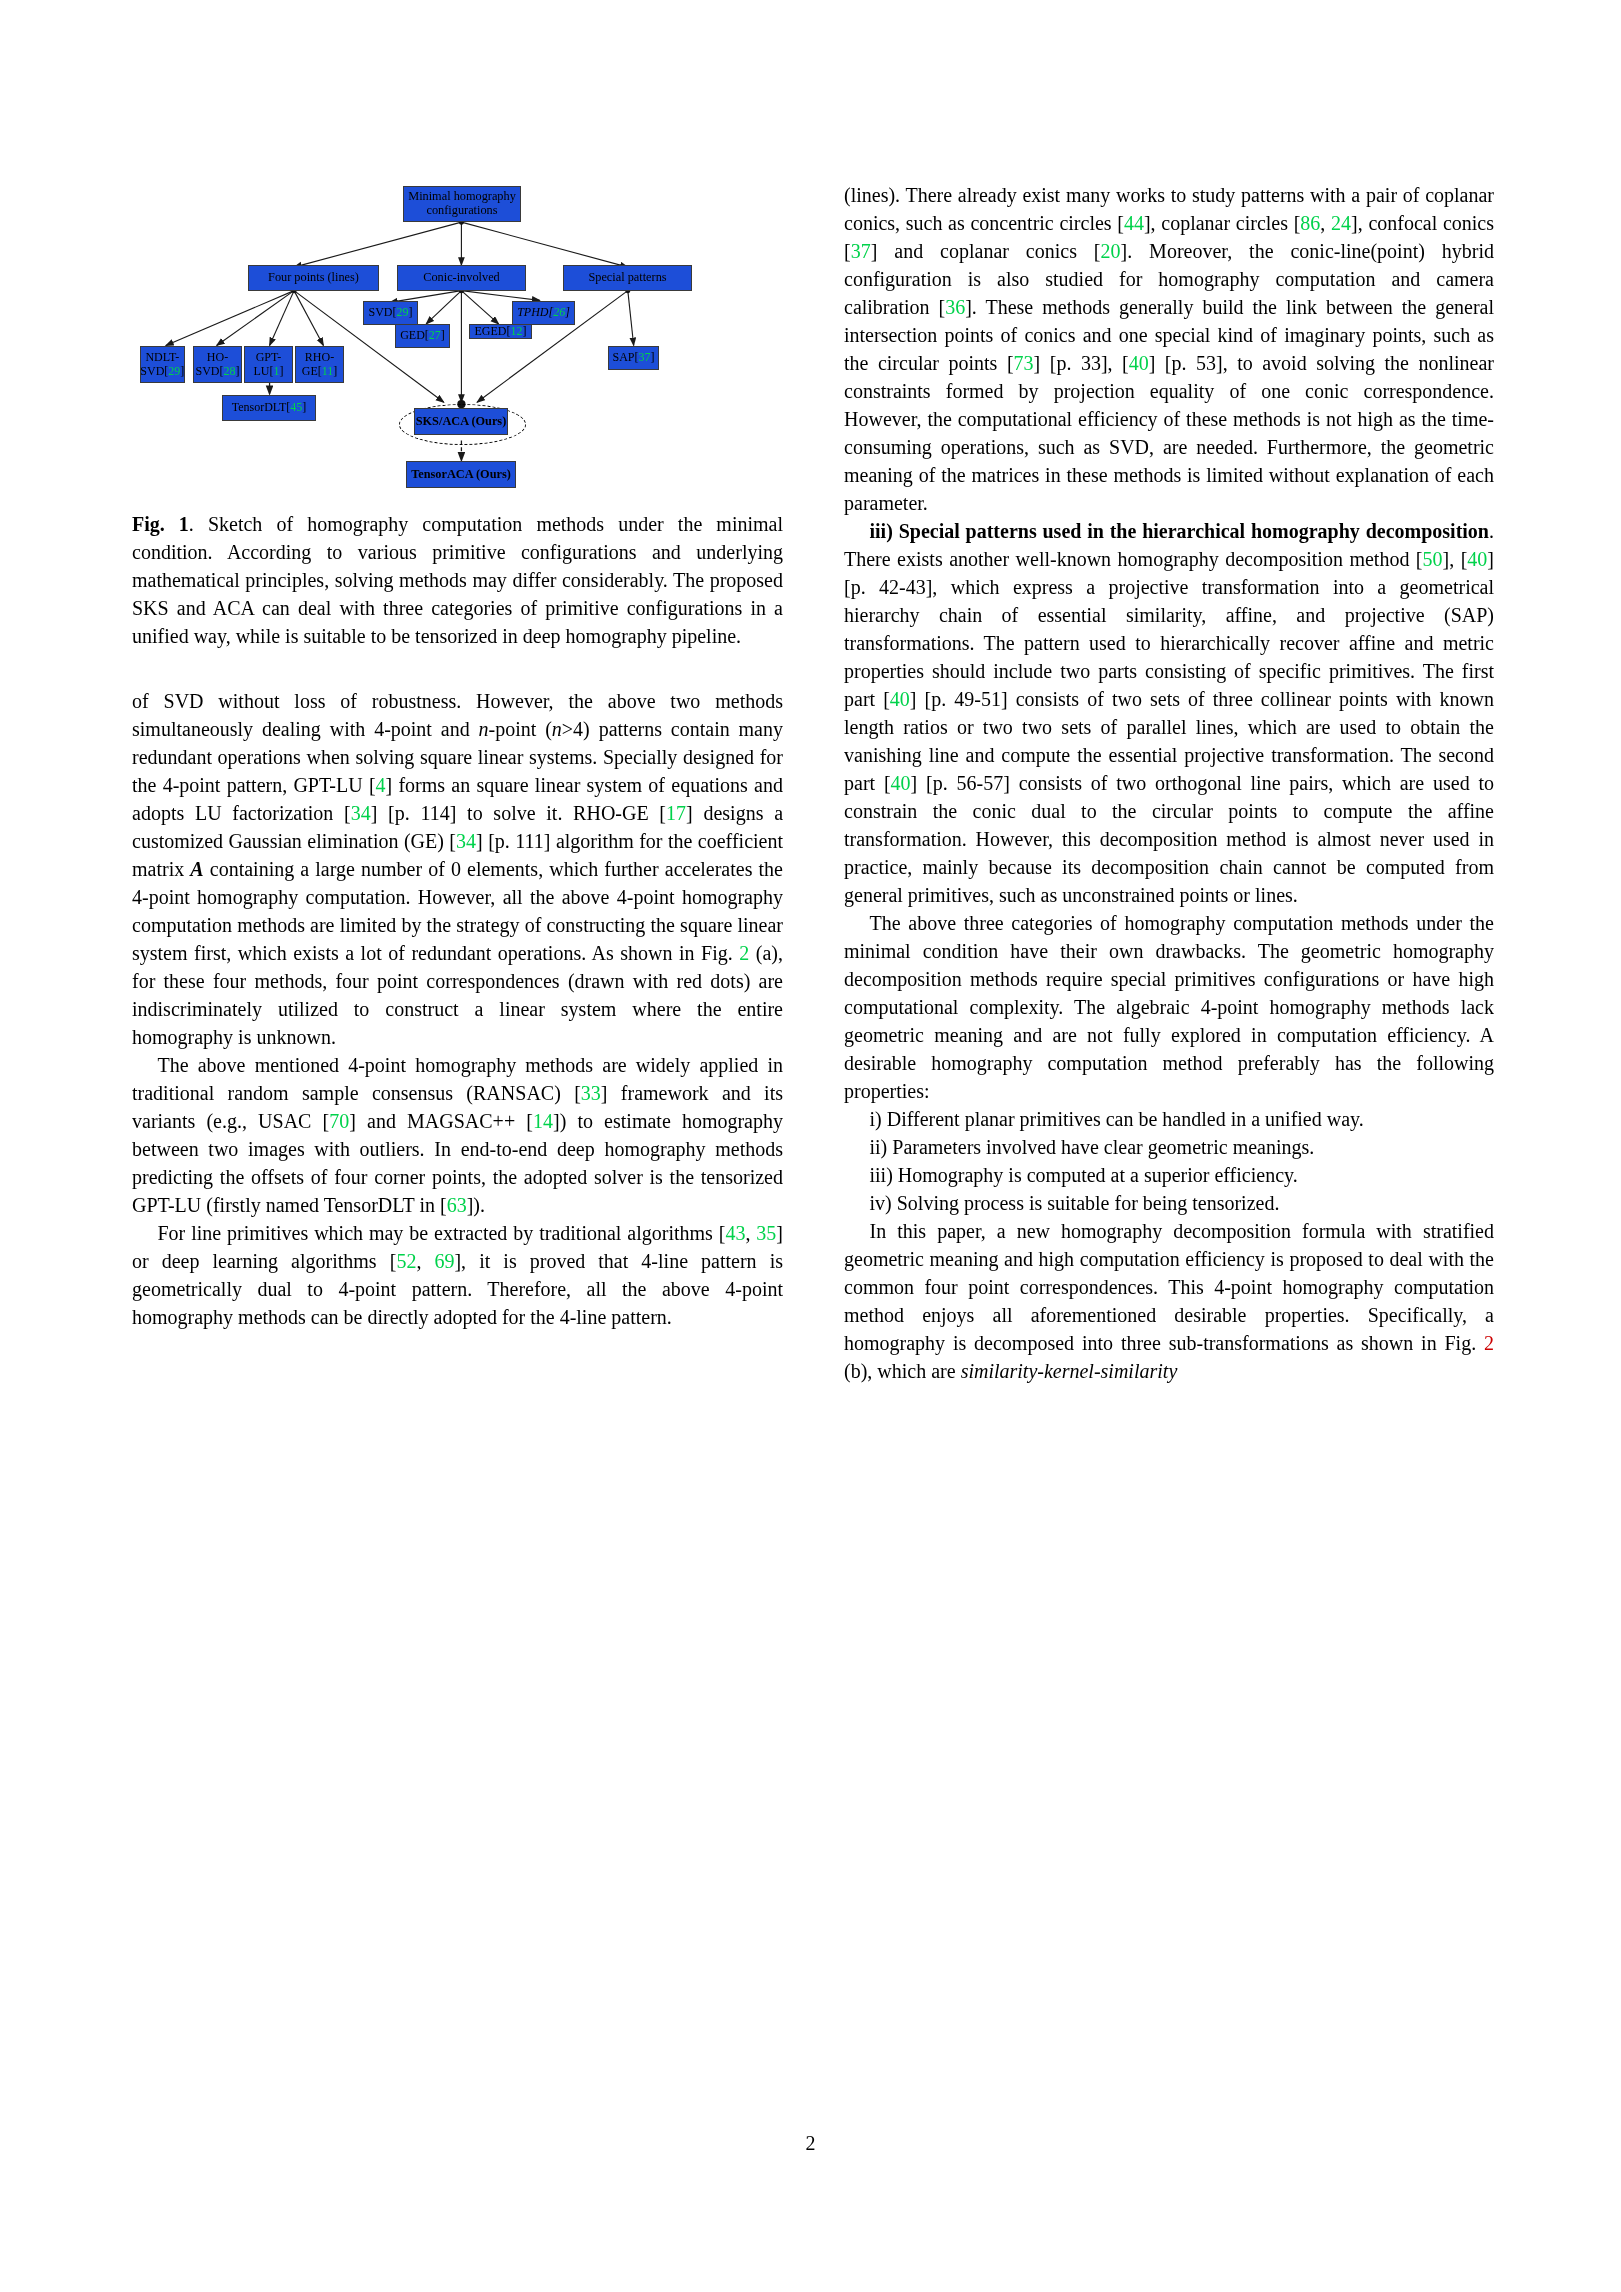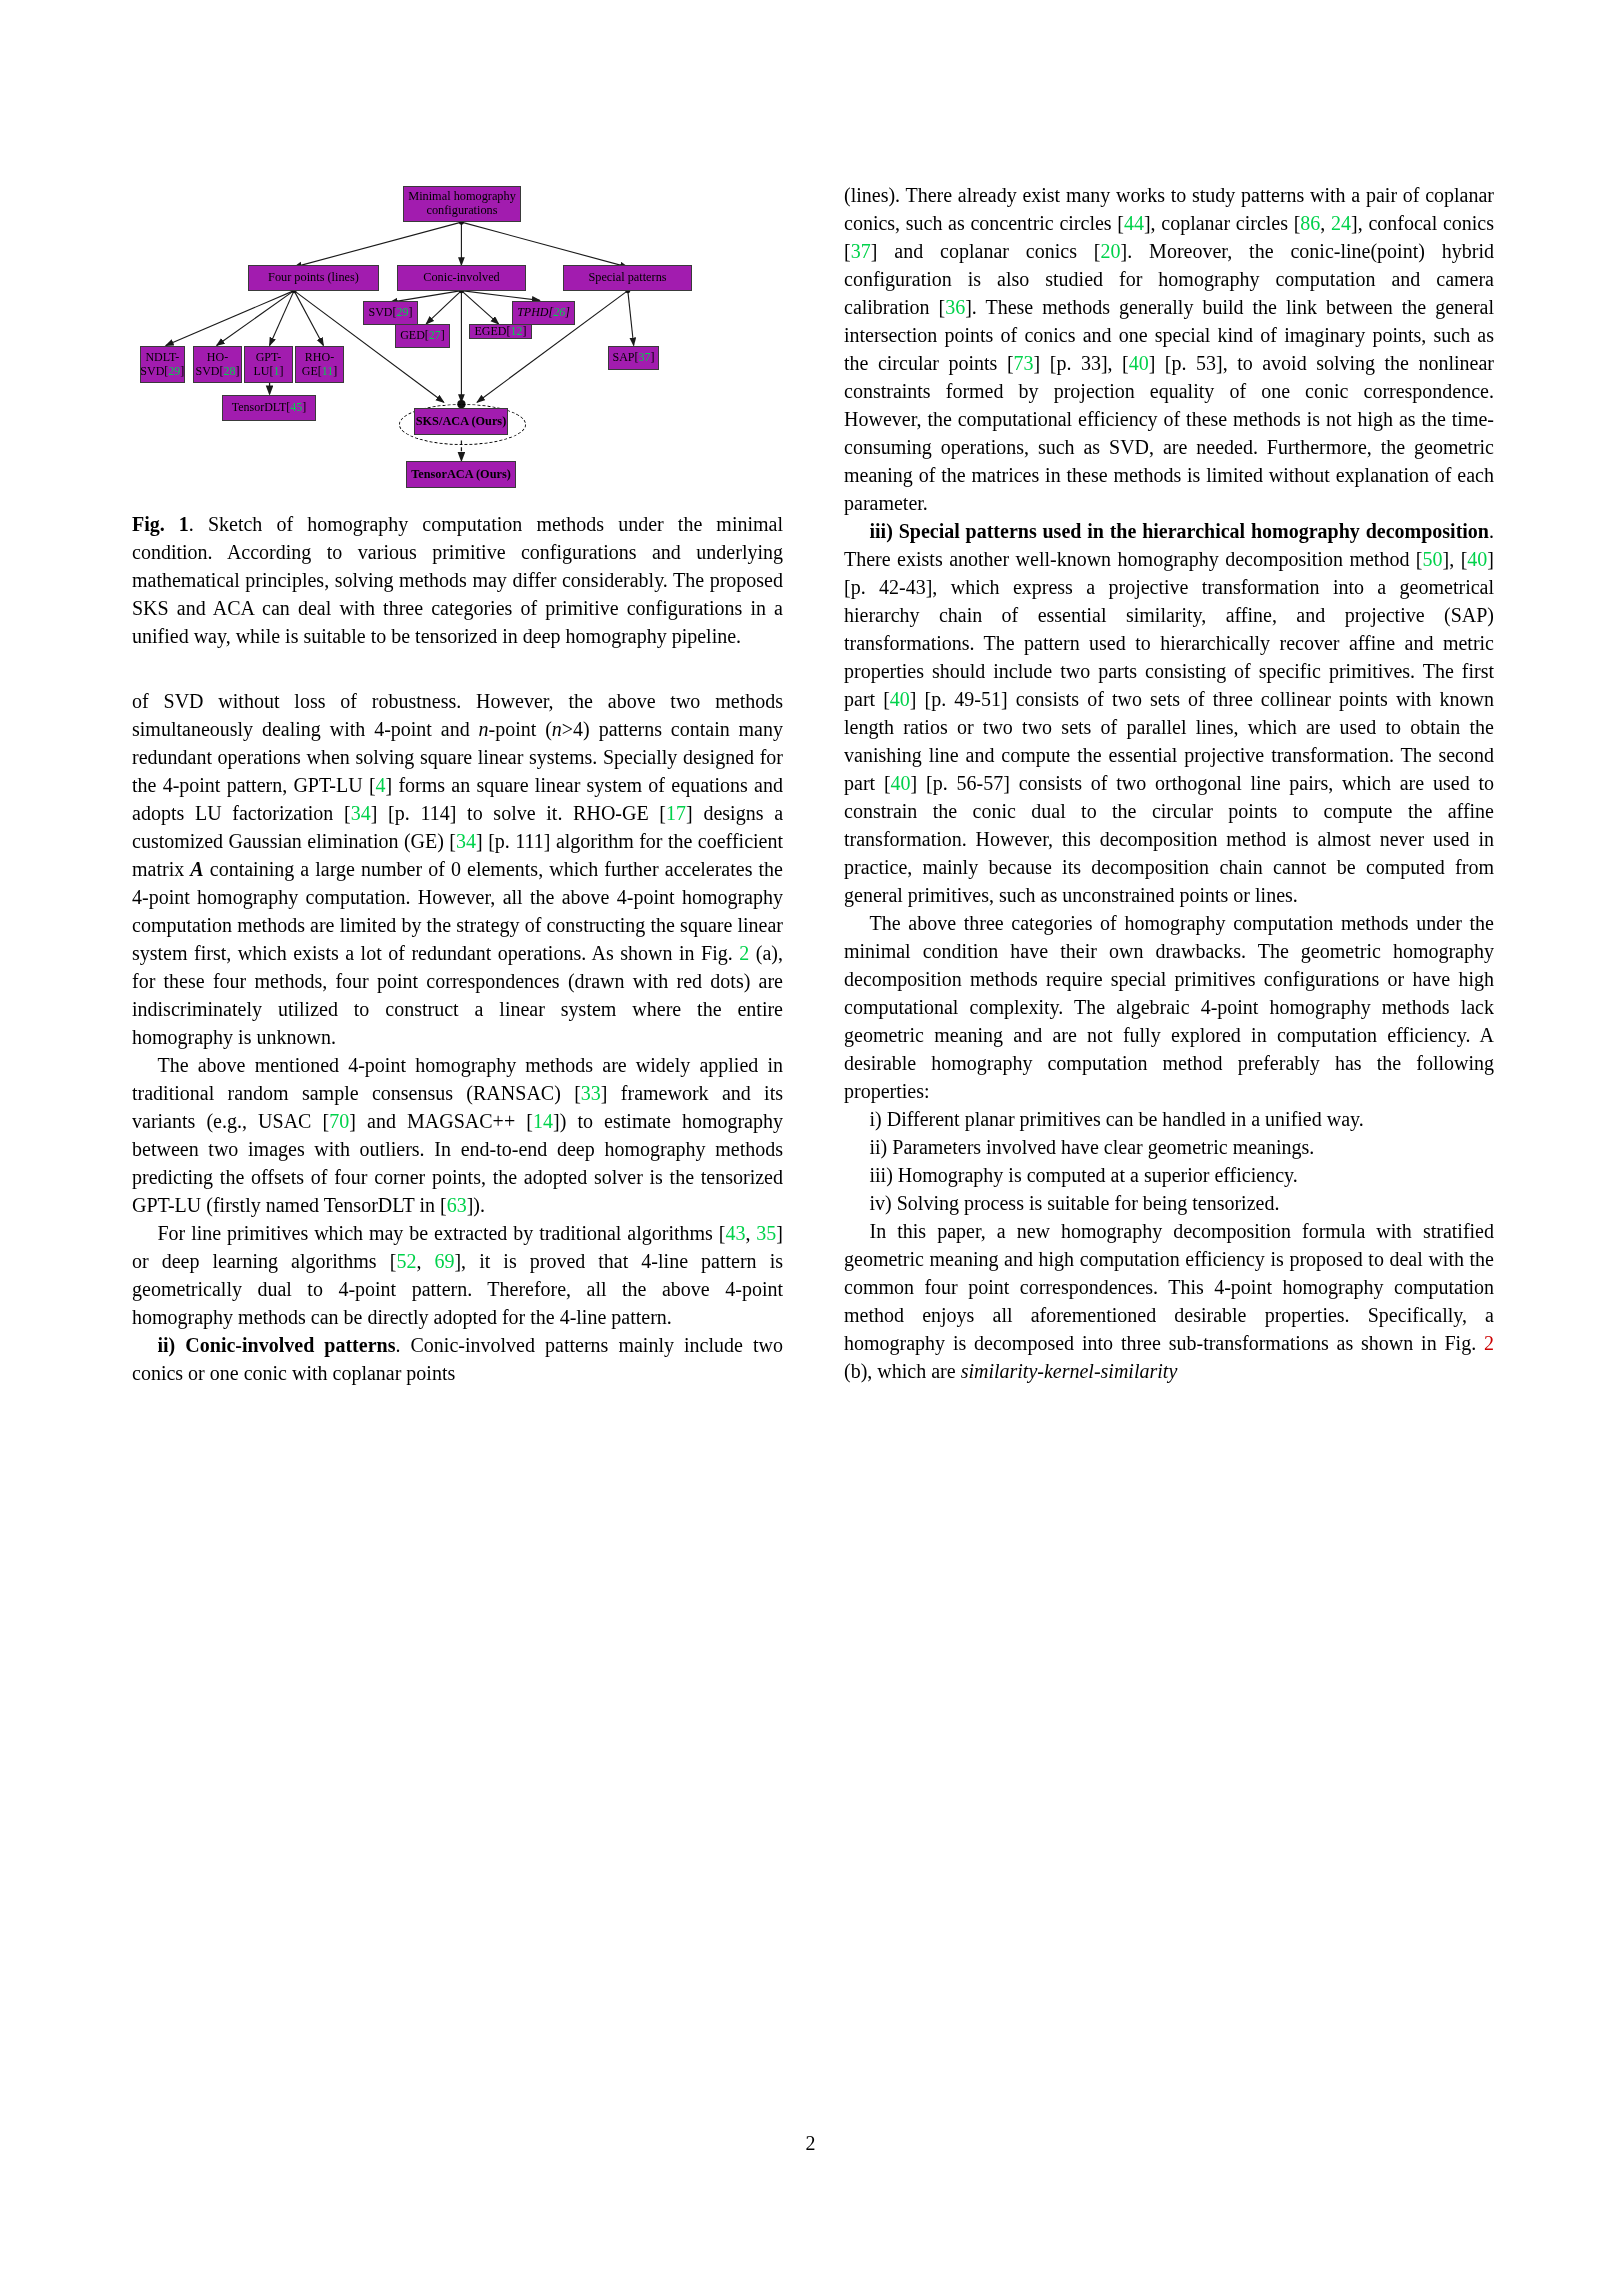--- a/index.html
+++ b/index.html
@@ -55,21 +55,21 @@
     position: relative;
     width: 651px;
     height: 470px;
     margin-bottom: 9.8px;
   }
   .fig-svg { position: absolute; left: 0; top: 0; }
   .nodebox {
     position: absolute;
     box-sizing: border-box;
     border: 1.3px solid #3a3a3a;
-    background: #a21caf;
+    background: #1d4ed8;
     display: flex;
     align-items: center;
     justify-content: center;
     text-align: center;
     font-family: "Liberation Serif", serif;
     line-height: 1.12;
     color: #000;
     z-index: 3;
   }
   .nodebox.small { font-size: 12px; }
@@ -242,21 +242,20 @@
       </div>
 
       <div class="gap"></div>
 
       <p class="noindent"><span>of SVD without loss of robustness. However, the above two methods simultaneously dealing with 4-point and </span><span class="math">n</span><span>-point (</span><span class="math">n</span><span>&gt;4) patterns contain many redundant operations when solving square linear systems. Specially designed for the 4-point pattern, GPT-LU [</span><span class="cite">4</span><span>] forms an square linear system of equations and adopts LU factorization [</span><span class="cite">34</span><span>] [p. 114] to solve it. RHO-GE [</span><span class="cite">17</span><span>] designs a customized Gaussian elimination (GE) [</span><span class="cite">34</span><span>] [p. 111] algorithm for the coefficient matrix </span><span class="bold math">A</span><span> containing a large number of 0 elements, which further accelerates the 4-point homography computation. However, all the above 4-point homography computation methods are limited by the strategy of constructing the square linear system first, which exists a lot of redundant operations. As shown in Fig. </span><span class="cite">2</span><span> (a), for these four methods, four point correspondences (drawn with red dots) are indiscriminately utilized to construct a linear system where the entire homography is unknown.</span></p>
 
       <p class="indent"><span>The above mentioned 4-point homography methods are widely applied in traditional random sample consensus (RANSAC) [</span><span class="cite">33</span><span>] framework and its variants (e.g., USAC [</span><span class="cite">70</span><span>] and MAGSAC++ [</span><span class="cite">14</span><span>]) to estimate homography between two images with outliers. In end-to-end deep homography methods predicting the offsets of four corner points, the adopted solver is the tensorized GPT-LU (firstly named TensorDLT in [</span><span class="cite">63</span><span>]).</span></p>
 
       <p class="indent"><span>For line primitives which may be extracted by traditional algorithms [</span><span class="cite">43</span><span>, </span><span class="cite">35</span><span>] or deep learning algorithms [</span><span class="cite">52</span><span>, </span><span class="cite">69</span><span>], it is proved that 4-line pattern is geometrically dual to 4-point pattern. Therefore, all the above 4-point homography methods can be directly adopted for the 4-line pattern.</span></p>
 
-      <p class="indent"><span class="bold">ii) Conic-involved patterns</span><span>. Conic-involved patterns mainly include two conics or one conic with coplanar points</span></p>
 
     </div>
 
     <div class="col">
 
       <p class="noindent"><span>(lines). There already exist many works to study patterns with a pair of coplanar conics, such as concentric circles [</span><span class="cite">44</span><span>], coplanar circles [</span><span class="cite">86</span><span>, </span><span class="cite">24</span><span>], confocal conics [</span><span class="cite">37</span><span>] and coplanar conics [</span><span class="cite">20</span><span>]. Moreover, the conic-line(point) hybrid configuration is also studied for homography computation and camera calibration [</span><span class="cite">36</span><span>]. These methods generally build the link between the general intersection points of conics and one special kind of imaginary points, such as the circular points [</span><span class="cite">73</span><span>] [p. 33], [</span><span class="cite">40</span><span>] [p. 53], to avoid solving the nonlinear constraints formed by projection equality of one conic correspondence. However, the computational efficiency of these methods is not high as the time-consuming operations, such as SVD, are needed. Furthermore, the geometric meaning of the matrices in these methods is limited without explanation of each parameter.</span></p>
 
       <p class="indent"><span class="bold">iii) Special patterns used in the hierarchical homography decomposition</span><span>. There exists another well-known homography decomposition method [</span><span class="cite">50</span><span>], [</span><span class="cite">40</span><span>] [p. 42-43], which express a projective transformation into a geometrical hierarchy chain of essential similarity, affine, and projective (SAP) transformations. The pattern used to hierarchically recover affine and metric properties should include two parts consisting of specific primitives. The first part [</span><span class="cite">40</span><span>] [p. 49-51] consists of two sets of three collinear points with known length ratios or two two sets of parallel lines, which are used to obtain the vanishing line and compute the essential projective transformation. The second part [</span><span class="cite">40</span><span>] [p. 56-57] consists of two orthogonal line pairs, which are used to constrain the conic dual to the circular points to compute the affine transformation. However, this decomposition method is almost never used in practice, mainly because its decomposition chain cannot be computed from general primitives, such as unconstrained points or lines.</span></p>
 
       <p class="indent">The above three categories of homography computation methods under the minimal condition have their own drawbacks. The geometric homography decomposition methods require special primitives configurations or have high computational complexity. The algebraic 4-point homography methods lack geometric meaning and are not fully explored in computation efficiency. A desirable homography computation method preferably has the following properties:</p>

